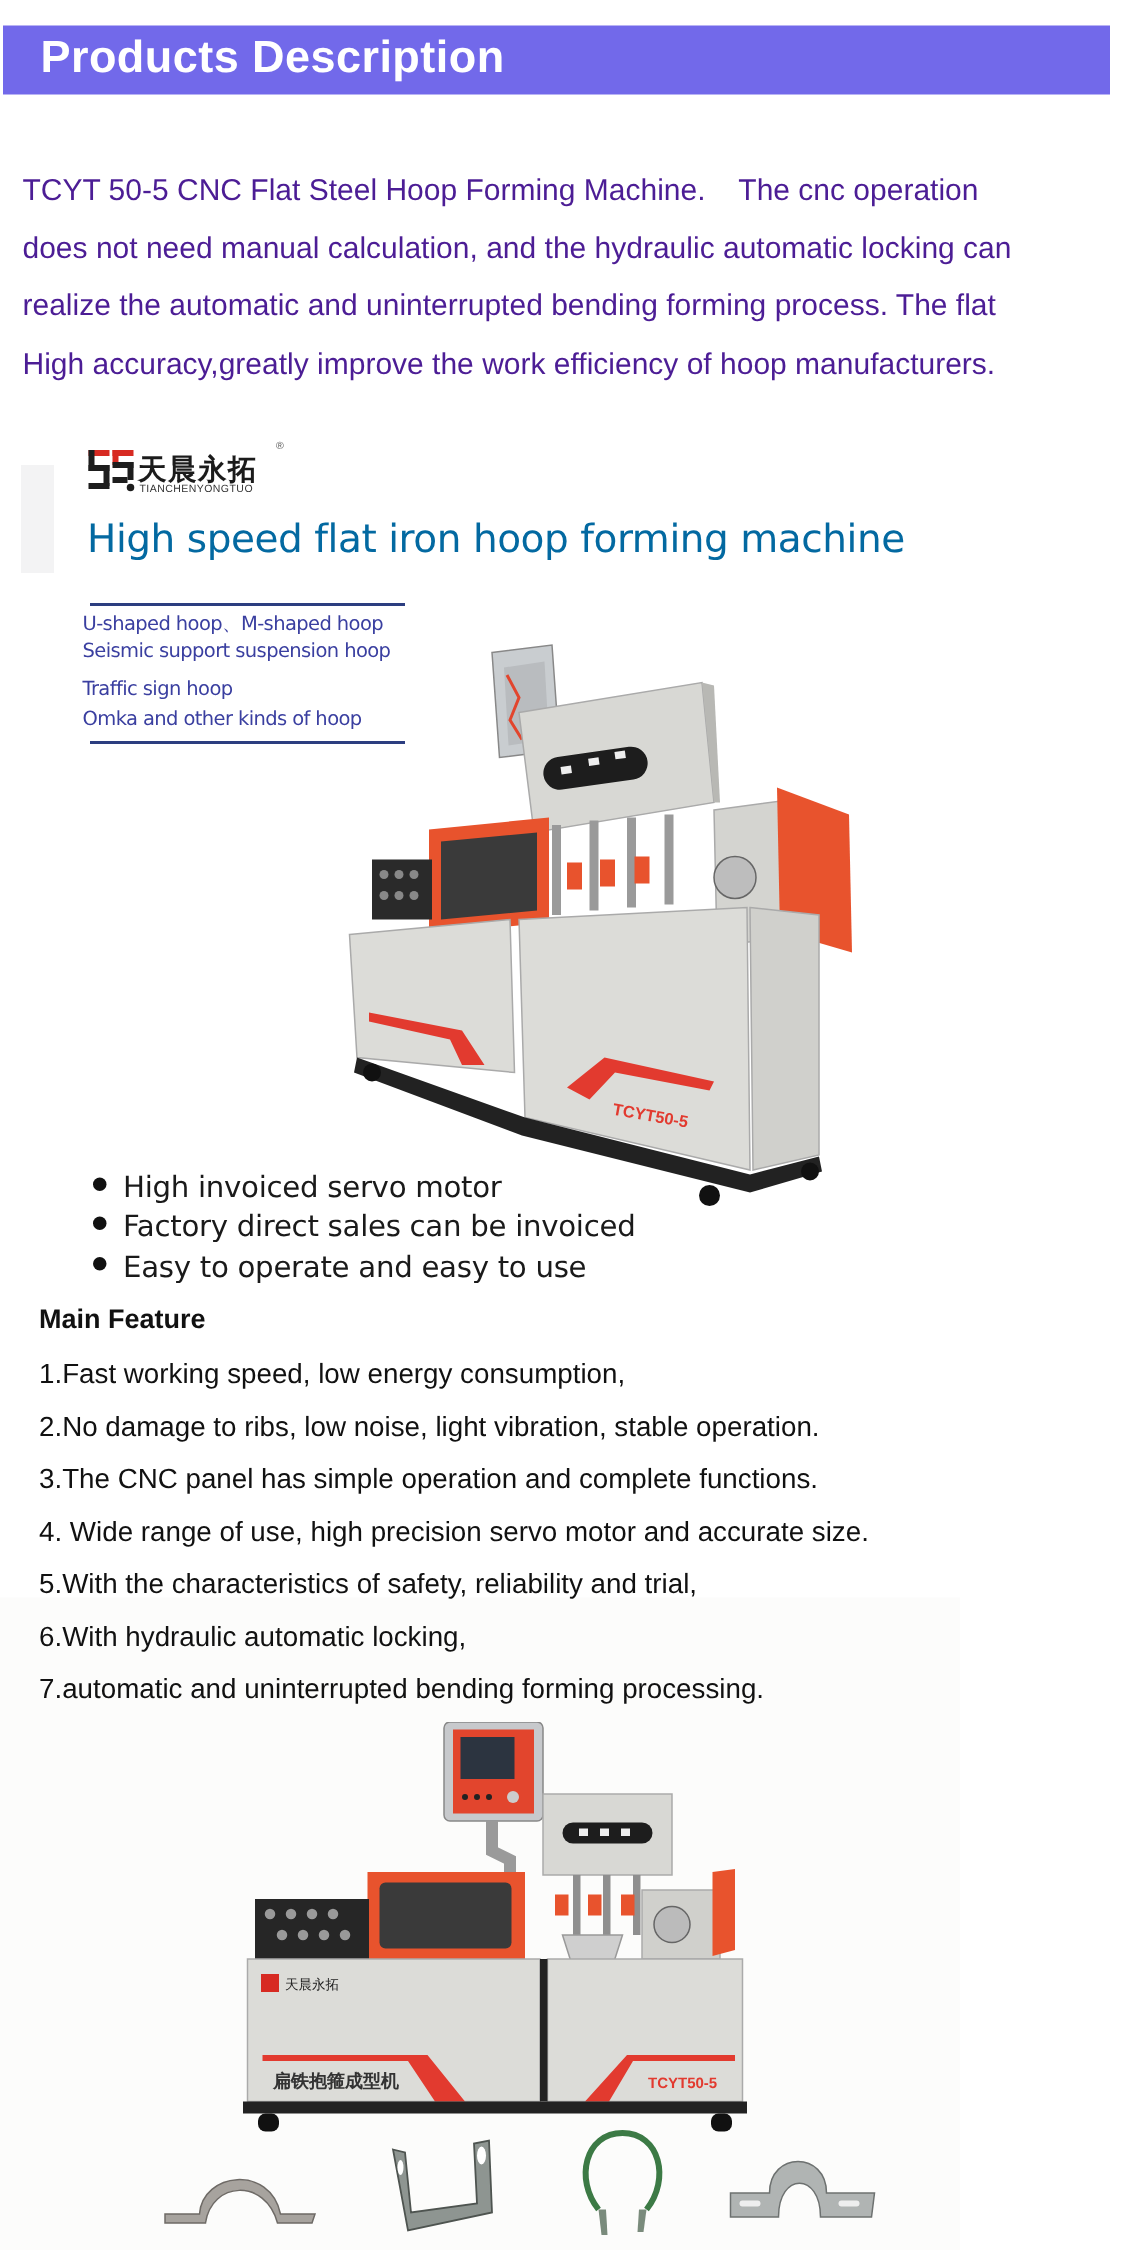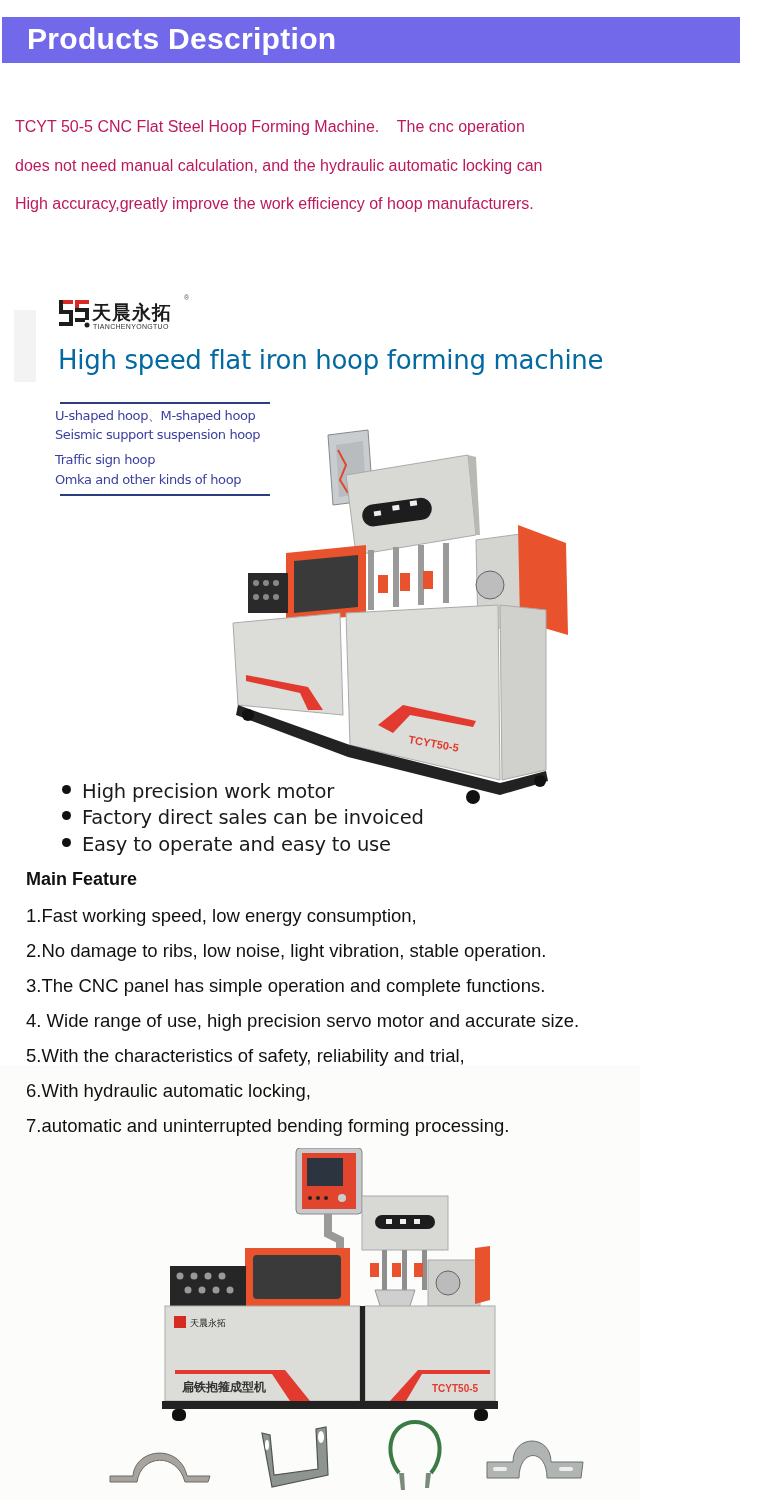--- a/index.html
+++ b/index.html
@@ -1,20 +1,20 @@
 <!DOCTYPE html>
 <html><head>
 <meta charset="utf-8">
 <style>
   html, body { margin: 0; padding: 0; }
   body { width: 760px; height: 1500px; background: #ffffff; position: relative; overflow: hidden; font-family: "Liberation Sans", sans-serif; color: #111; }
   .abs { position: absolute; }
   .header-bar { left: 2px; top: 17px; width: 738px; height: 46px; background: #7269ea; }
   .header-title { left: 27px; top: 19px; font-size: 30px; font-weight: bold; color: #ffffff; letter-spacing: 0.3px; line-height: 40px; font-family: "Liberation Sans", sans-serif; text-align: center; }
-  .intro { left: 15px; top: 108px; width: 740px; font-size: 16px; line-height: 38.5px; color: #be185d; }
+  .intro { left: 15px; top: 108px; width: 740px; font-size: 20px; line-height: 38.5px; color: #4c1d95; }
   .intro p { margin: 0; white-space: nowrap; transform-origin: left; }
   .banner1 { left: 0; top: 292px; width: 620px; height: 570px; background: #ffffff; }
   .faint-side { left: 14px; top: 310px; width: 22px; height: 72px; background: #f3f3f4; }
   .logo { left: 58px; top: 298px; height: 36px; }
   .logo-mark { position: absolute; left: 0; top: 0; }
   .logo-cn { position: absolute; left: 34px; top: 2px; font-size: 19px; font-weight: bold; color: #1b1b1b; font-family: "DejaVu Serif", serif; white-space: nowrap; letter-spacing: 1px; }
   .logo-en { position: absolute; left: 35px; top: 25px; font-size: 7px; color: #333; letter-spacing: 0.3px; white-space: nowrap; }
   .logo-reg { position: absolute; left: 126px; top: -4px; font-size: 7px; color: #555; }
   .banner-title { left: 58px; top: 345px; font-size: 26px; color: #0369a1; font-family: "DejaVu Sans", sans-serif; white-space: nowrap; letter-spacing: -0.3px; }
   .hoop-types { left: 55px; top: 402px; }
@@ -31,20 +31,21 @@
 </style>
 </head>
 <body>
 
 <div class="abs header-bar"></div>
 <div class="abs header-title">Products Description</div>
 
 <div class="abs intro">
   <p style="white-space: pre;">TCYT 50-5 CNC Flat Steel Hoop Forming Machine.    The cnc operation</p>
   <p style="white-space: pre;">does not need manual calculation, and the hydraulic automatic locking can</p>
+  <p style="white-space: pre;">realize the automatic and uninterrupted bending forming process. The flat</p>
   <p style="white-space: pre;">High accuracy,greatly improve the work efficiency of hoop manufacturers.</p>
 </div>
 
 <div class="abs banner1"></div>
 <div class="abs faint-side"></div>
 
 <div class="abs logo">
   <svg class="logo-mark" width="32" height="30" viewBox="0 0 32 30">
     <rect x="1" y="2" width="14" height="4" fill="#d72a22"></rect>
     <rect x="1" y="2" width="4" height="14" fill="#1d1d1d"></rect>
@@ -122,21 +123,21 @@
     <text x="180" y="318" font-size="11" font-weight="bold" fill="#e23a2f" font-family="Liberation Sans, sans-serif" transform="rotate(10 180 318)">TCYT50-5</text>
 
     <polygon points="10,280 122,320 272,358 318,346 320,356 272,370 120,332 8,290" fill="#222"></polygon>
     <circle cx="20" cy="290" r="6" fill="#111"></circle>
     <circle cx="245" cy="372" r="7" fill="#111"></circle>
     <circle cx="312" cy="356" r="6" fill="#111"></circle>
   </svg>
 </div>
 
 <div class="abs bullets">
-  <div class="b" style="top:0px;"><span class="dot"></span><span>High precision work motor</span></div>
+  <div class="b" style="top:0px;"><span class="dot"></span><span>High invoiced servo motor</span></div>
   <div class="b" style="top:26px;"><span class="dot"></span><span>Factory direct sales can be invoiced</span></div>
   <div class="b" style="top:53px;"><span class="dot"></span><span>Easy to operate and easy to use</span></div>
 </div>
 
 <div class="abs feature-title">Main Feature</div>
 
 <div class="abs banner2"></div>
 
 <div class="abs features">
   <div class="f" style="top:3px;">1.Fast working speed, low energy consumption,</div>

